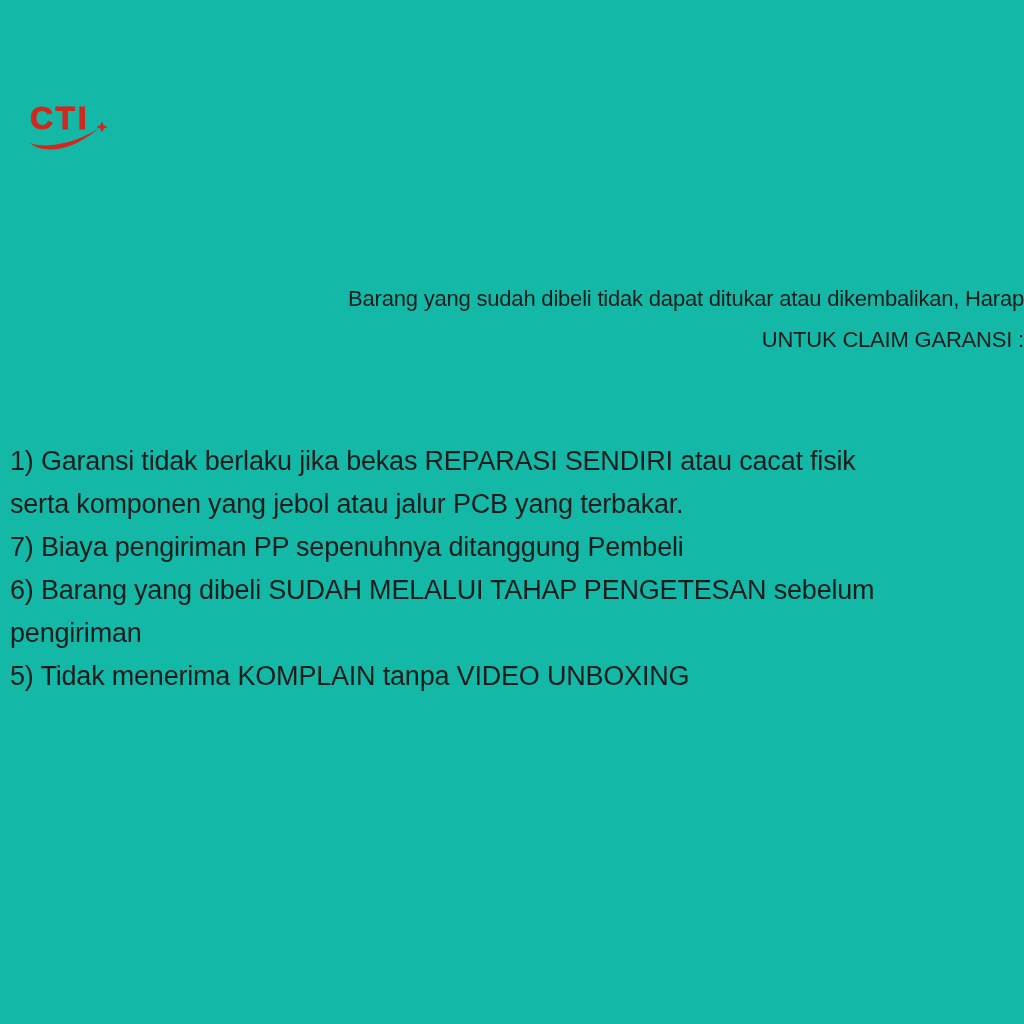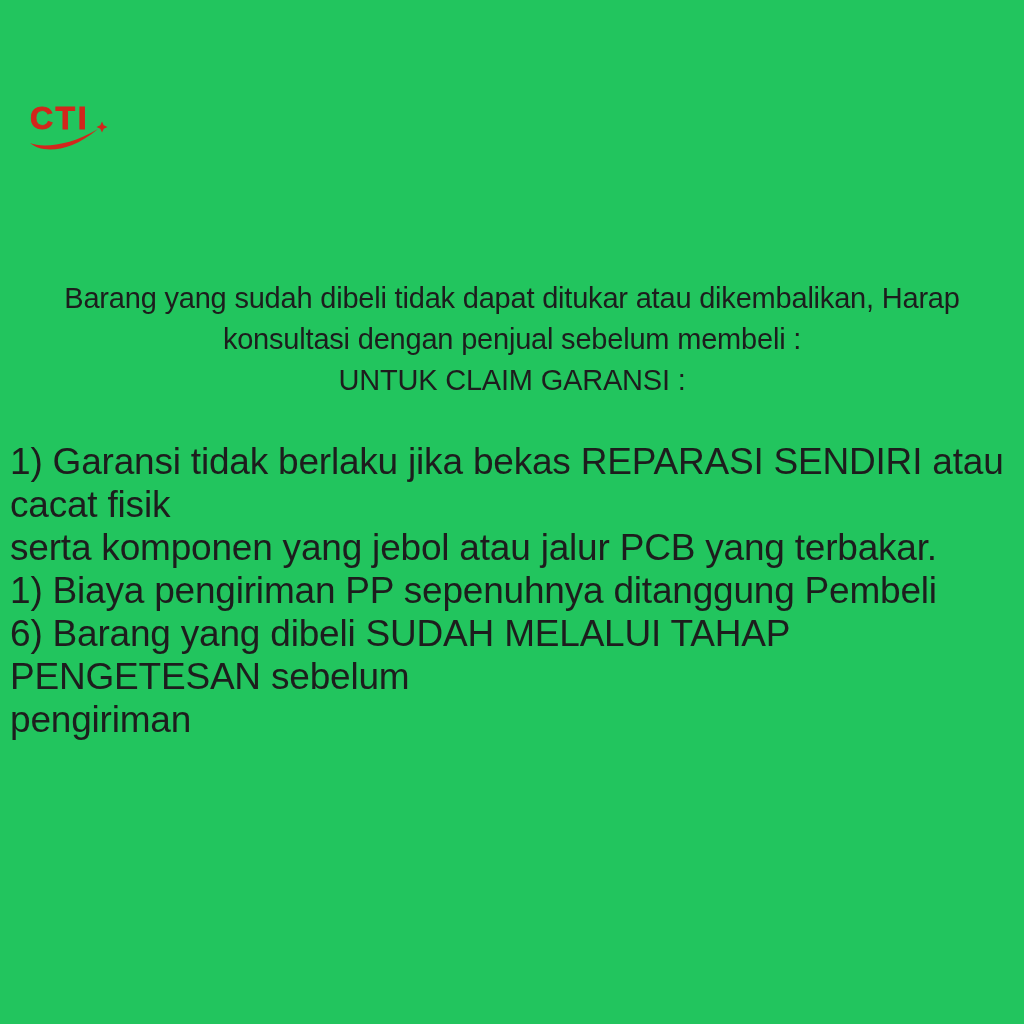--- a/index.html
+++ b/index.html
@@ -11,74 +11,74 @@
     height: 1024px;
     background: #ffffff;
     font-family: "Liberation Sans", sans-serif;
     color: #1d1d1d;
     position: relative;
     overflow: hidden;
   }
   .page {
     position: absolute;
     inset: 0;
-    background: #22c55e;
+    background: #14b8a6;
     padding-left: 20px;
   }
   .logo {
     position: absolute;
     left: 16px;
     top: 96px;
     width: 104px;
     height: 64px;
   }
   .intro {
     position: absolute;
     top: 278px;
     left: 0;
     width: 1024px;
-    text-align: center;
-    font-size: 29px;
+    text-align: right;
+    font-size: 22px;
     line-height: 41px;
     letter-spacing: -0.2px;
   }
   .intro .line {
     white-space: nowrap;
   }
   .terms {
     position: absolute;
     top: 440px;
     left: 10px;
     width: 1008px;
-    font-size: 37px;
+    font-size: 27px;
     line-height: 43px;
     letter-spacing: -0.2px;
   }
   .term {
     white-space: pre-line;
   }
 </style>
 </head>
 <body>
 
 <div class="page">
 
   <svg class="logo" viewBox="0 0 92 64" aria-hidden="true">
     <text x="8" y="33" font-family="Liberation Sans, sans-serif" font-size="32" font-weight="bold" letter-spacing="2.5" fill="#d3261c" stroke="#d3261c" stroke-width="0.9">CTI</text>
     <path d="M8,47 C 18,56 45,59 76,33 C 48,50 20,52 8,47 Z" fill="#d3261c"></path>
     <path d="M80,25.5 L81.7,29.3 L85.5,31 L81.7,32.7 L80,36.5 L78.3,32.7 L74.5,31 L78.3,29.3 Z" fill="#d3261c"></path>
   </svg>
 
   <div class="intro">
     <div class="line">Barang yang sudah dibeli tidak dapat ditukar atau dikembalikan, Harap</div>
-    <div class="line">konsultasi dengan penjual sebelum membeli :</div>
     <div class="line">UNTUK CLAIM GARANSI :</div>
   </div>
 
   <div class="terms">
     <div class="term">1) Garansi tidak berlaku jika bekas REPARASI SENDIRI atau cacat fisik
 serta komponen yang jebol atau jalur PCB yang terbakar.</div>
-    <div class="term">1) Biaya pengiriman PP sepenuhnya ditanggung Pembeli</div>
+    <div class="term">7) Biaya pengiriman PP sepenuhnya ditanggung Pembeli</div>
     <div class="term">6) Barang yang dibeli SUDAH MELALUI TAHAP PENGETESAN sebelum
 pengiriman</div>
+    <div class="term">5) Tidak menerima KOMPLAIN tanpa VIDEO UNBOXING</div>
   </div>
 
 </div>
 
 </body></html>

